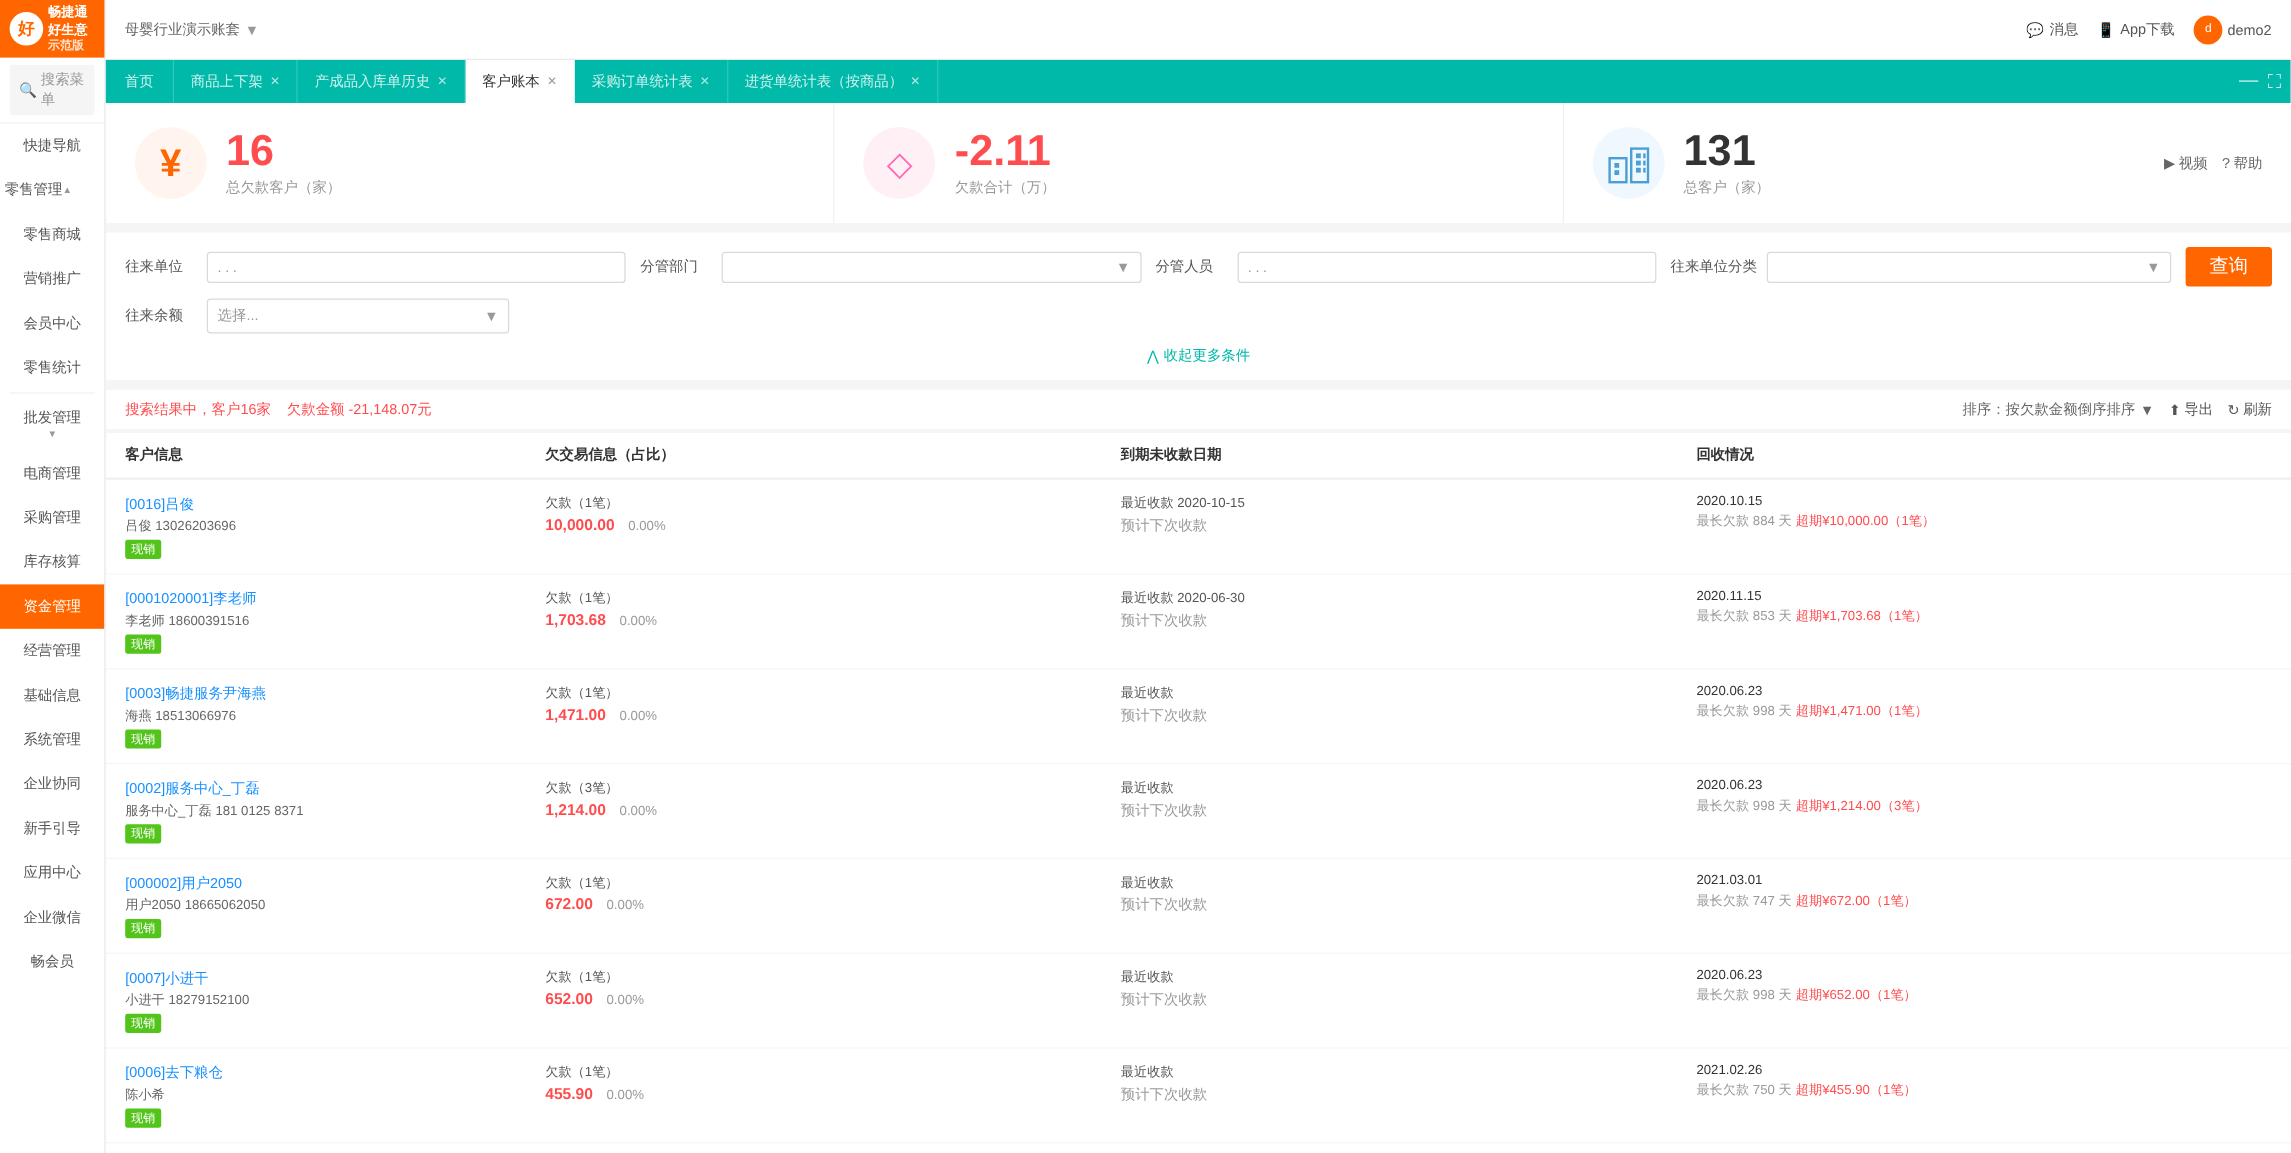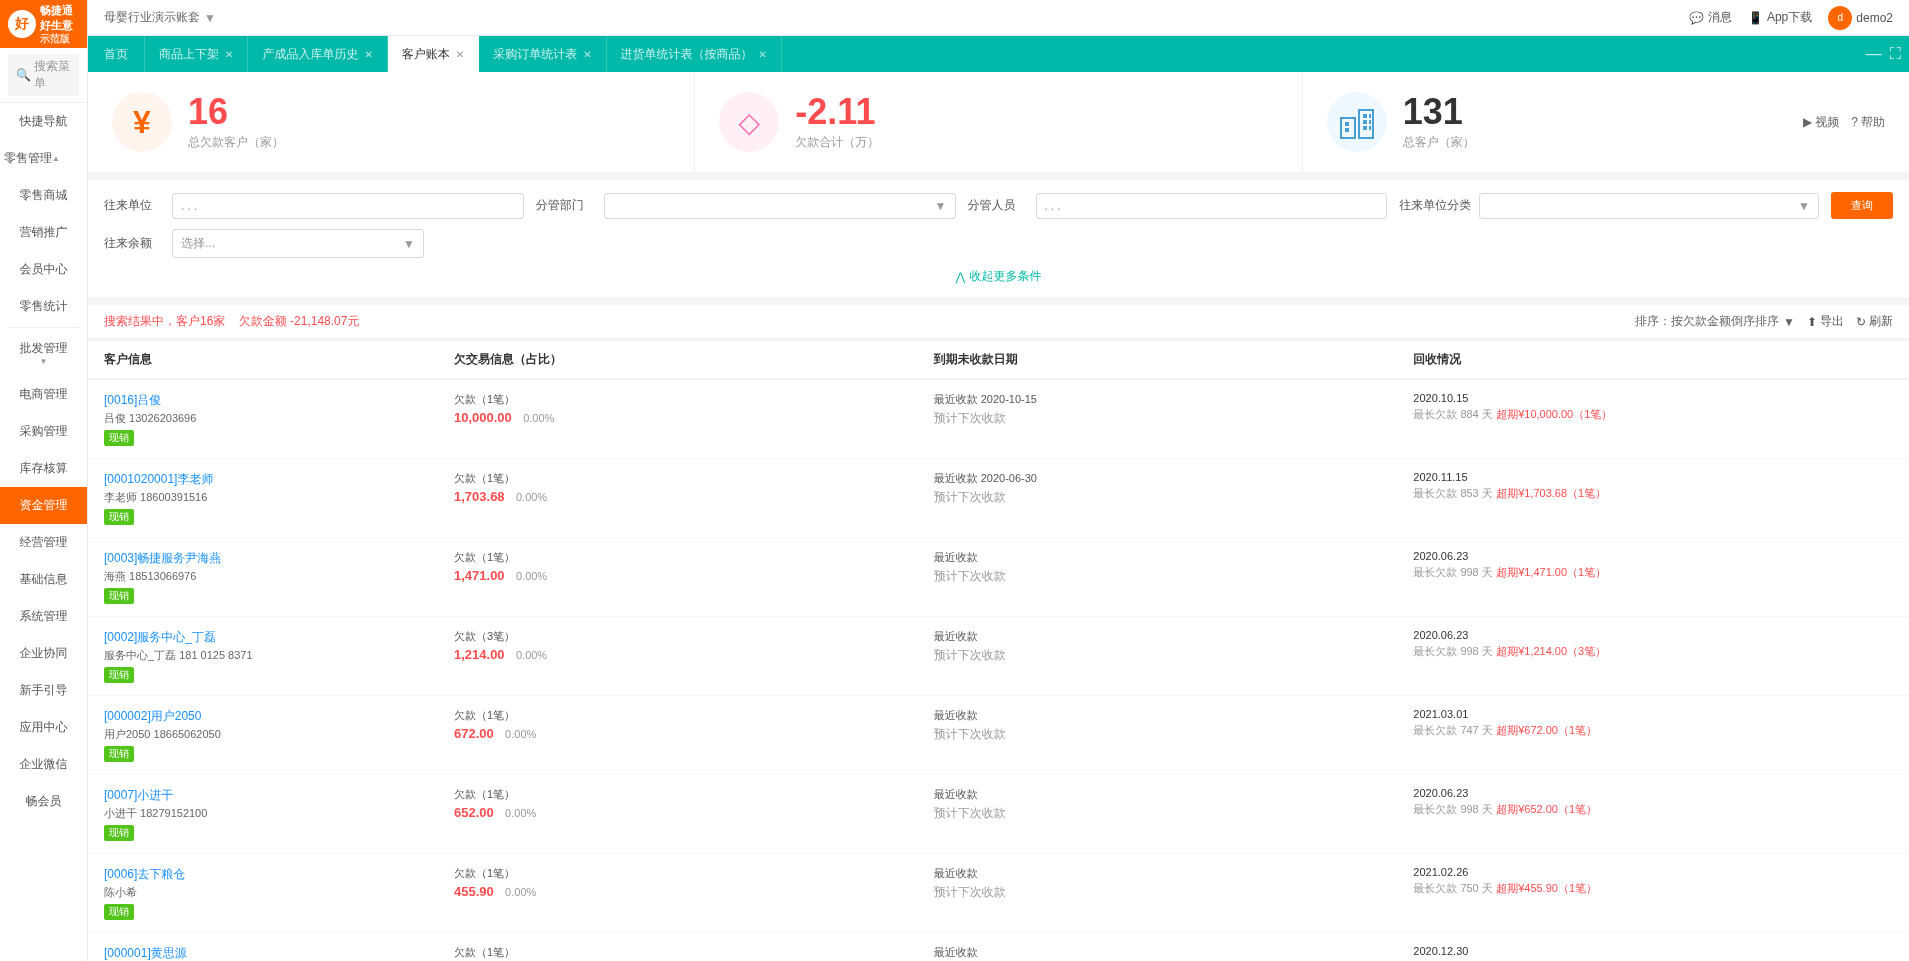--- a/index.html
+++ b/index.html
@@ -12,21 +12,21 @@
     .sidebar-search { padding: 6px 8px; border-bottom: 1px solid #f0f0f0; }
     .sidebar-search-inner { background: #f5f5f5; border-radius: 3px; padding: 4px 8px; color: #999; font-size: 11px; width: 100%; display: flex; align-items: center; gap: 3px; cursor: pointer; }
     .sidebar-item { padding: 10px 4px; text-align: center; cursor: pointer; color: #555; font-size: 11px; }
     .sidebar-item.active { background: #ff6600; color: #fff; }
     .sidebar-divider { height: 1px; background: #f0f0f0; margin: 2px 8px; }
 
     
     .main { flex: 1; display: flex; flex-direction: column; overflow: hidden; }
 
     
-    .topbar { background: #fff; height: 36px; display: flex; align-items: center; justify-content: space-between; padding: 0 16px; border-bottom: 1px solid #e8e8e8; flex-shrink: 0; }
+    .topbar { background: #fff; height: 50px; display: flex; align-items: center; justify-content: space-between; padding: 0 16px; border-bottom: 1px solid #e8e8e8; flex-shrink: 0; }
     .topbar-left { display: flex; align-items: center; gap: 4px; color: #666; font-size: 12px; }
     .topbar-right { display: flex; align-items: center; gap: 16px; color: #555; font-size: 12px; }
     .topbar-icon-group { display: flex; align-items: center; gap: 4px; cursor: pointer; }
 
     
     .tabs { background: #00b9a9; display: flex; align-items: center; padding: 0; height: 36px; flex-shrink: 0; }
     .tab { padding: 0 14px; height: 100%; display: flex; align-items: center; gap: 6px; cursor: pointer; color: rgba(255,255,255,0.8); font-size: 12px; border-right: 1px solid rgba(255,255,255,0.2); white-space: nowrap; }
     .tab:first-child { padding: 0 16px; }
     .tab.active { background: #fff; color: #333; }
     .tab-close { color: rgba(255,255,255,0.7); font-size: 10px; }
@@ -53,21 +53,21 @@
     .stat-actions { margin-left: auto; display: flex; gap: 12px; align-items: flex-start; }
     .stat-action-btn { color: #666; font-size: 11px; display: flex; align-items: center; gap: 3px; cursor: pointer; }
 
     
     .filter-area { background: #fff; padding: 12px 16px; margin-bottom: 8px; }
     .filter-row { display: flex; align-items: center; gap: 12px; margin-bottom: 10px; }
     .filter-field { display: flex; align-items: center; gap: 8px; flex: 1; }
     .filter-label { color: #555; font-size: 12px; white-space: nowrap; min-width: 60px; }
     .filter-input { flex: 1; border: 1px solid #d9d9d9; border-radius: 3px; padding: 5px 8px; font-size: 12px; color: #333; display: flex; align-items: center; justify-content: space-between; cursor: pointer; background: #fff; }
     .filter-select { flex: 1; border: 1px solid #d9d9d9; border-radius: 3px; padding: 5px 8px; font-size: 12px; color: #999; display: flex; align-items: center; justify-content: space-between; cursor: pointer; background: #fff; }
-    .query-btn { background: #ff6600; color: #fff; border: none; border-radius: 3px; padding: 6px 20px; cursor: pointer; font-size: 11px; white-space: nowrap; }
+    .query-btn { background: #ff6600; color: #fff; border: none; border-radius: 3px; padding: 6px 20px; cursor: pointer; font-size: 16px; white-space: nowrap; }
     .collapse-btn { color: #00b9a9; font-size: 11px; cursor: pointer; display: flex; align-items: center; gap: 4px; justify-content: center; margin-top: 4px; }
 
     
     .result-bar { background: #fff; padding: 8px 16px; margin-bottom: 2px; display: flex; align-items: center; justify-content: space-between; border-bottom: 1px solid #f0f0f0; }
     .result-text { color: #555; font-size: 12px; }
     .result-text span { color: #ff4d4f; }
     .result-actions { display: flex; align-items: center; gap: 12px; color: #666; font-size: 12px; }
     .result-sort { display: flex; align-items: center; gap: 4px; cursor: pointer; margin-left: 16px; }
     .result-btn { display: flex; align-items: center; gap: 3px; cursor: pointer; color: #555; }
 

